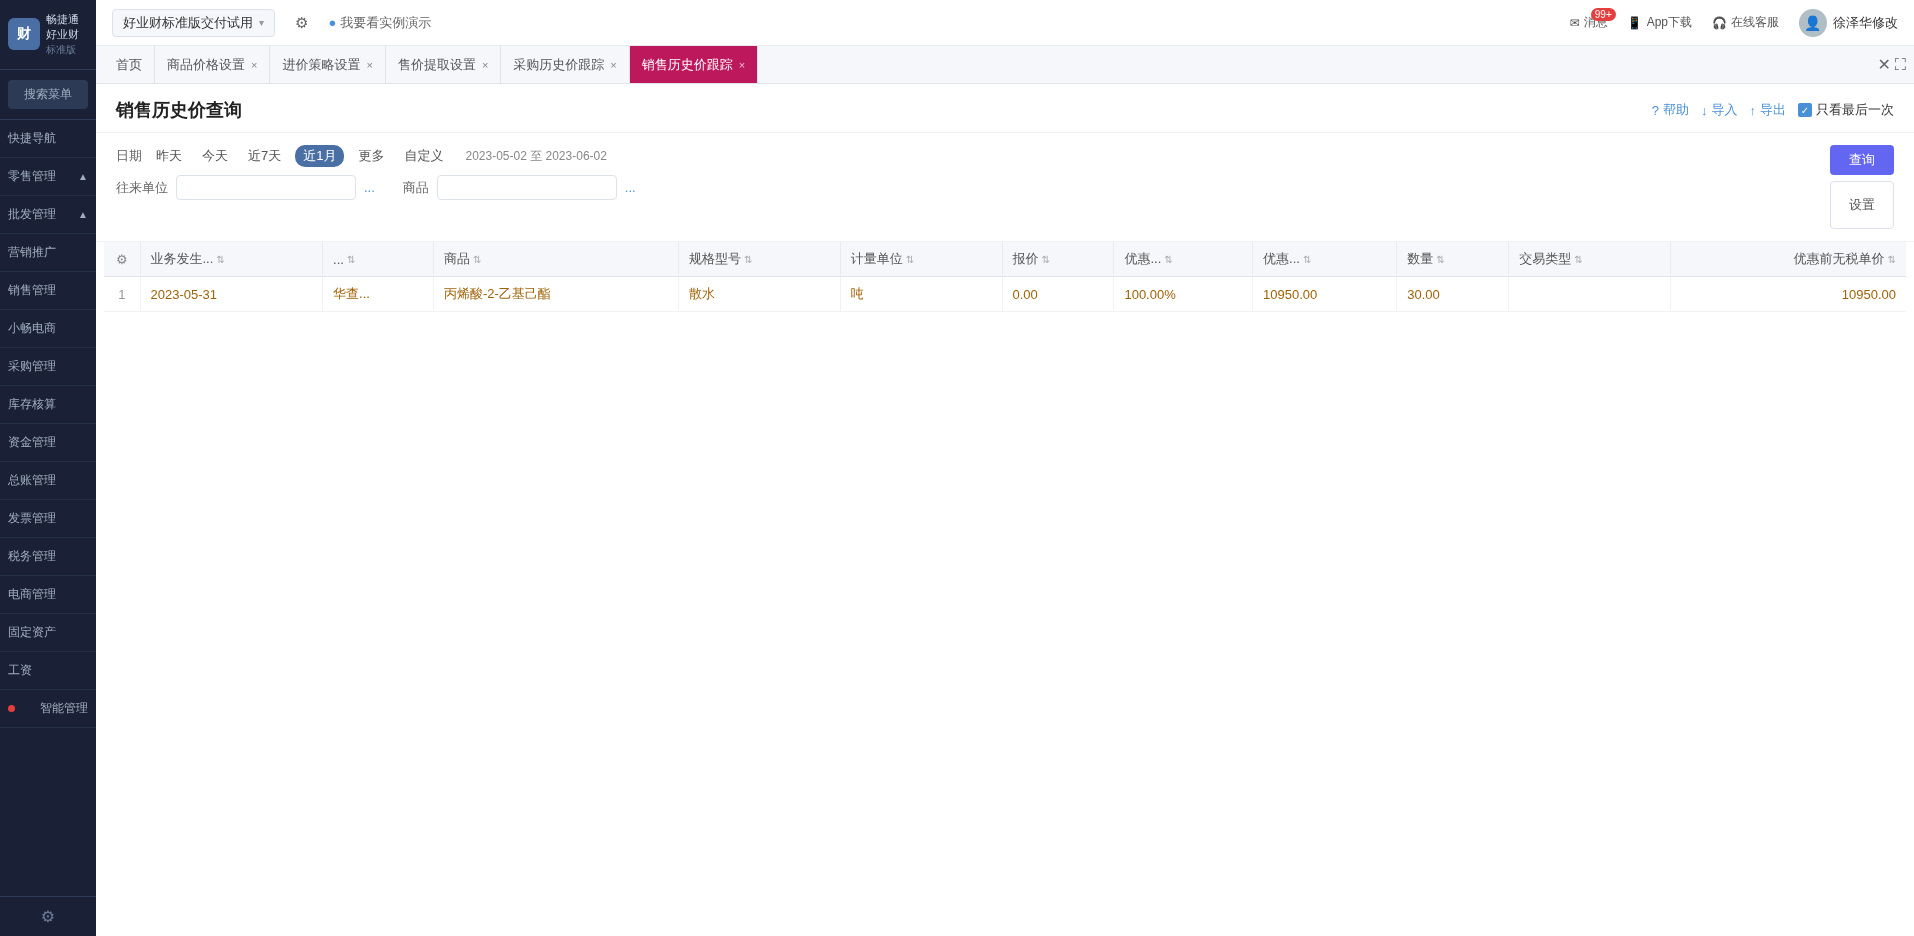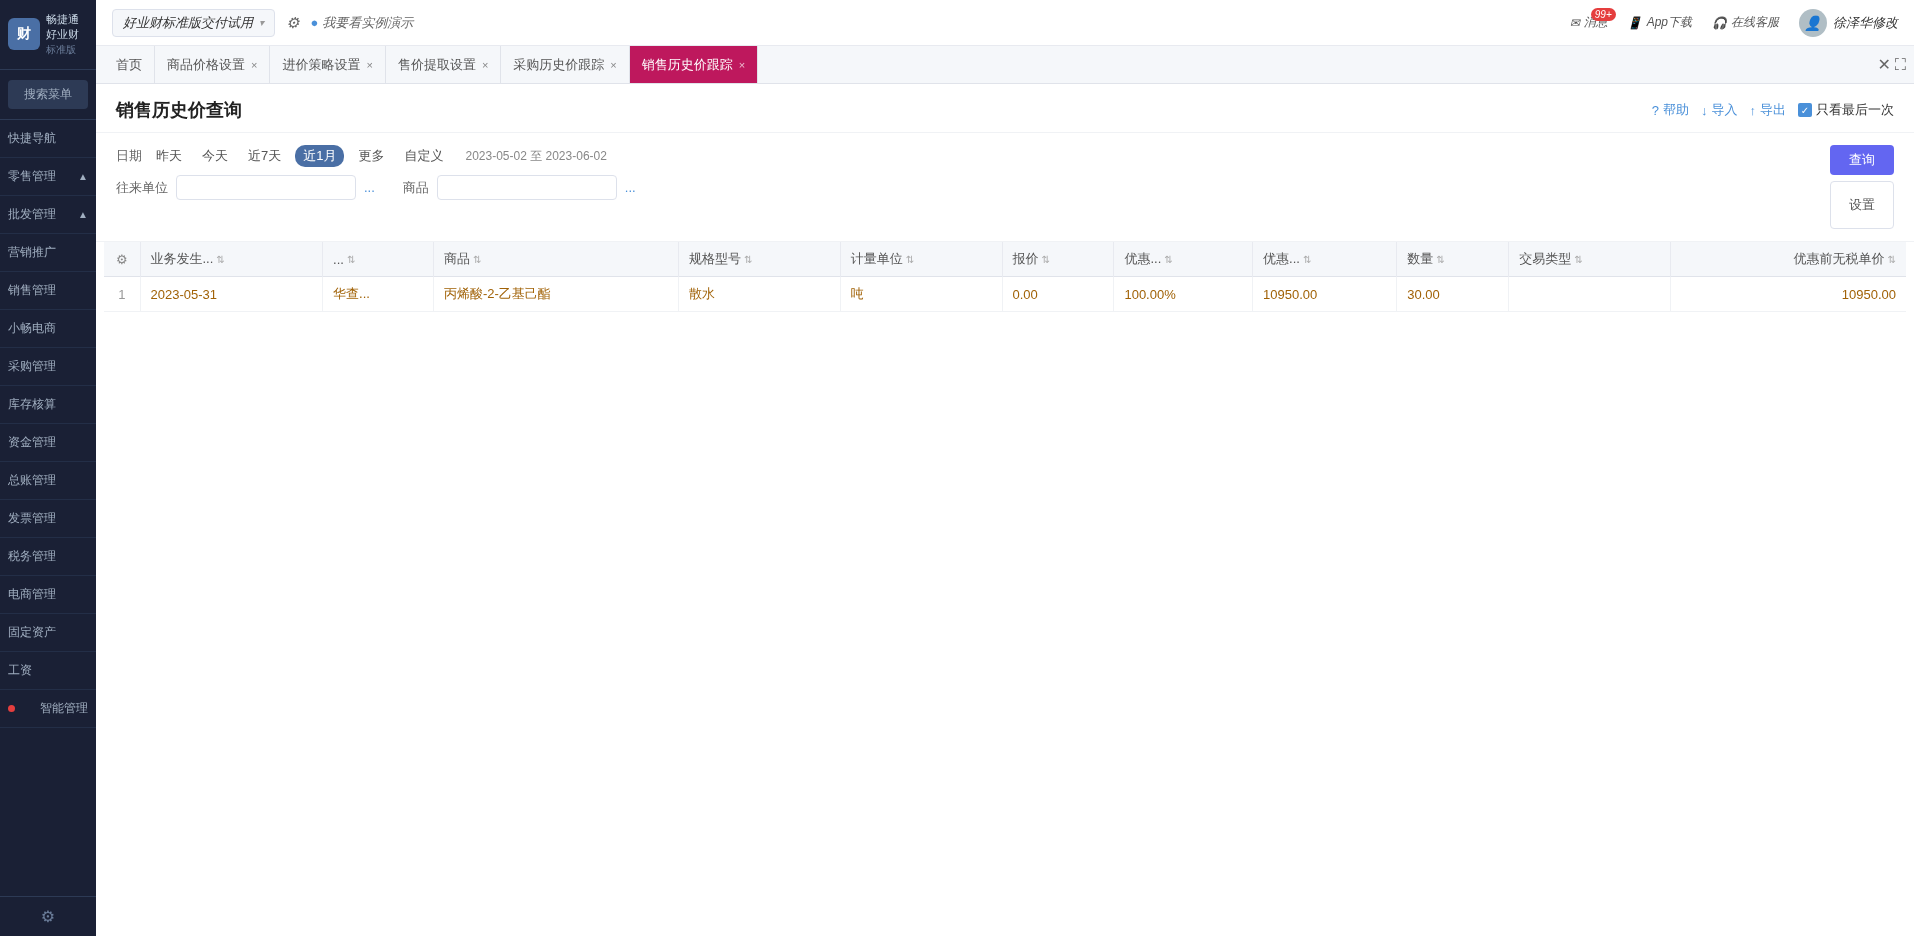--- a/index.html
+++ b/index.html
@@ -84,22 +84,21 @@
     }
 
     
     .topbar {
       background: #fff;
       border-bottom: 1px solid #e8eaf0;
       display: flex;
       align-items: center;
       padding: 0 16px;
       height: 46px;
-      gap: 11px;
-      font-style: italic;
+      gap: 20px;
     }
     .topbar-selector {
       display: flex; align-items: center; gap: 6px;
       background: #f5f7fa; border: 1px solid #dde1eb; border-radius: 4px;
       padding: 4px 10px; cursor: pointer; font-size: 13px; color: #333;
     }
     .topbar-selector .chevron { font-size: 10px; color: #999; }
     .topbar-settings-icon { color: #666; cursor: pointer; font-size: 15px; }
     .topbar-demo {
       display: flex; align-items: center; gap: 4px;

